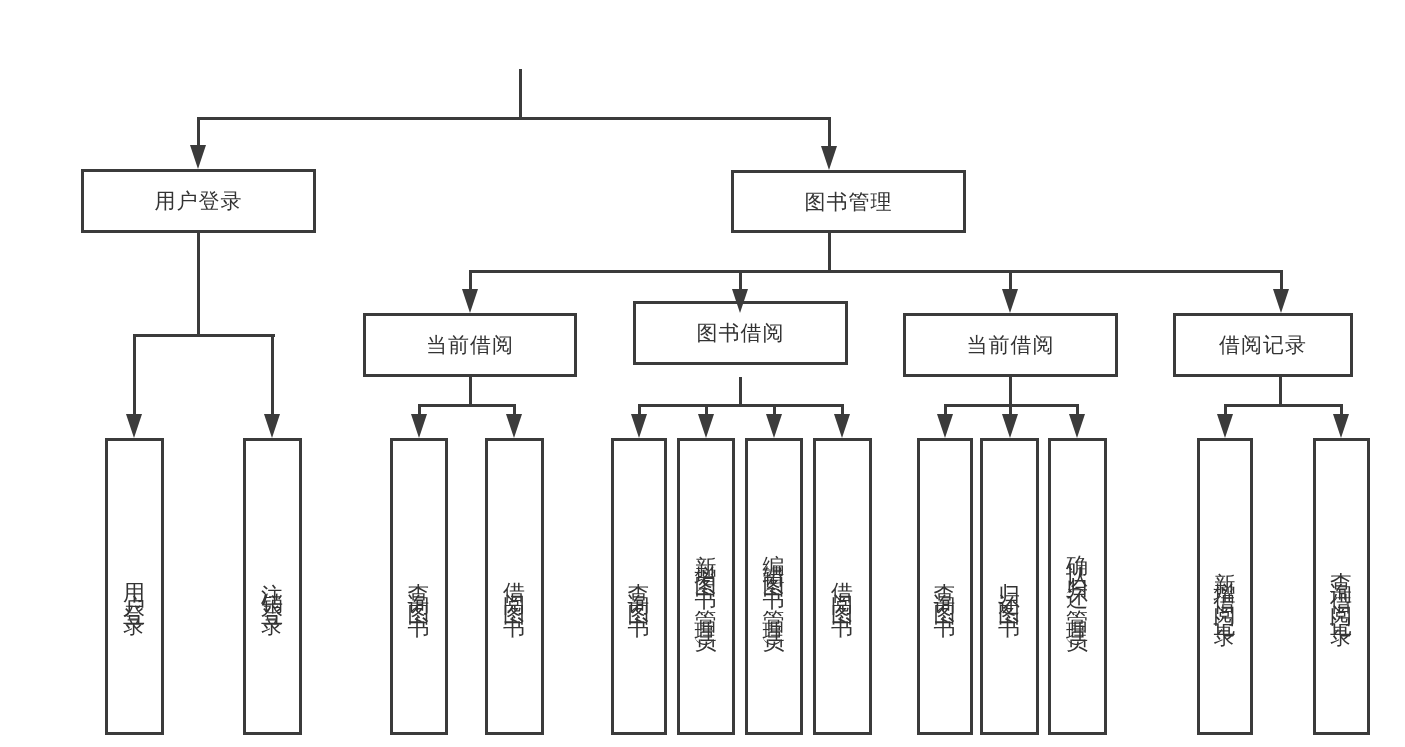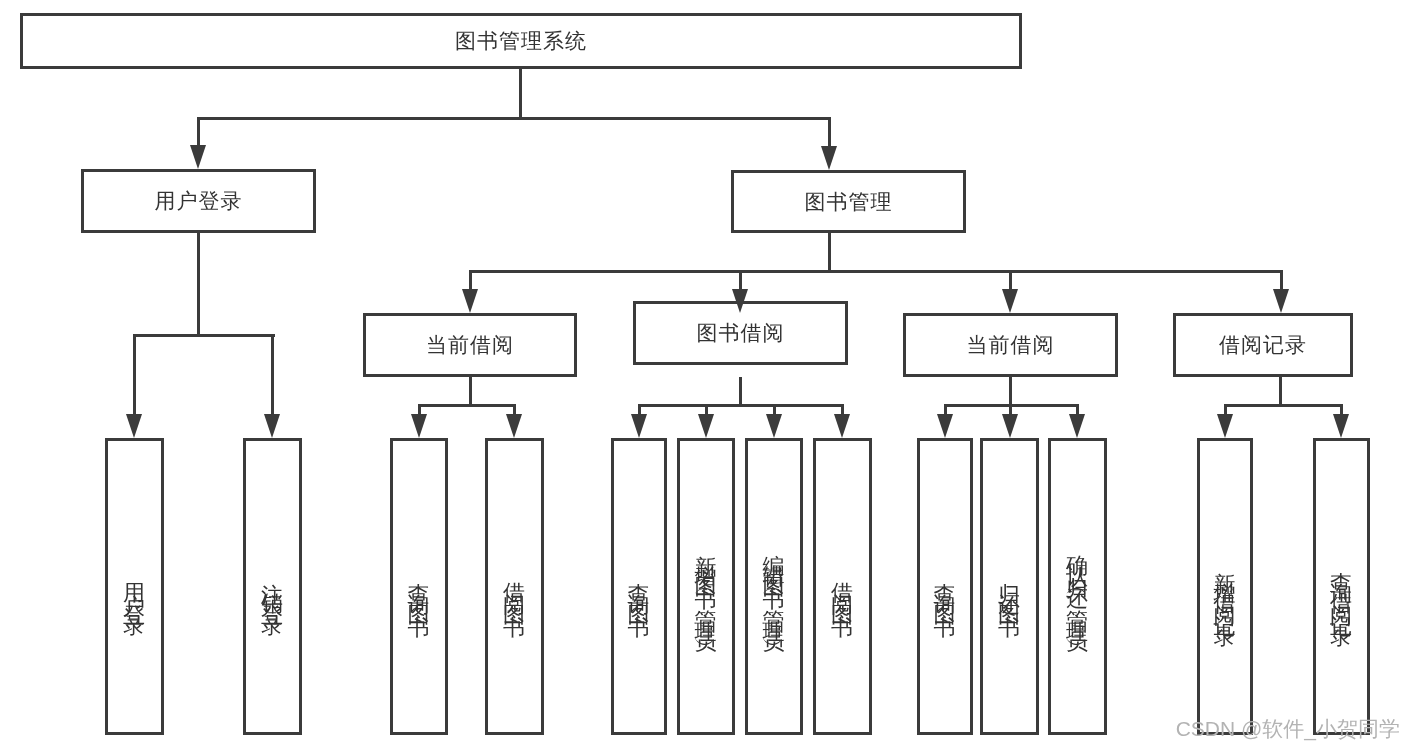--- a/index.html
+++ b/index.html
@@ -52,23 +52,20 @@
     font-size:21px;
     color:var(--wm);
     white-space:nowrap;
   }
 </style>
 </head>
 <body>
 
 <div class="canvas">
 
-  <div class="box h" style="left:20px;top:13px;width:1002px;height:56px;">
-    <span>图书管理系统</span>
-  </div>
 
   <div class="box h" style="left:81px;top:169px;width:235px;height:64px;">
     <span>用户登录</span>
   </div>
   <div class="box h" style="left:712px;top:170px;width:235px;height:63px;margin-left:19px;">
     <span>图书管理</span>
   </div>
 
   <div class="box h" style="left:363px;top:313px;width:214px;height:64px;">
     <span>当前借阅</span>
@@ -179,15 +176,14 @@
   <div class="vline" style="left:1076px;top:404px;height:12px;"></div>
   <div class="arrow" style="left:1069px;top:414px;"></div>
 
   <div class="vline" style="left:1279px;top:377px;height:29px;"></div>
   <div class="hline" style="left:1224px;top:404px;width:118px;"></div>
   <div class="vline" style="left:1224px;top:404px;height:12px;"></div>
   <div class="arrow" style="left:1217px;top:414px;"></div>
   <div class="vline" style="left:1340px;top:404px;height:12px;"></div>
   <div class="arrow" style="left:1333px;top:414px;"></div>
 
-  <div class="watermark">CSDN @软件_小贺同学</div>
 
 </div>
 
 </body></html>

